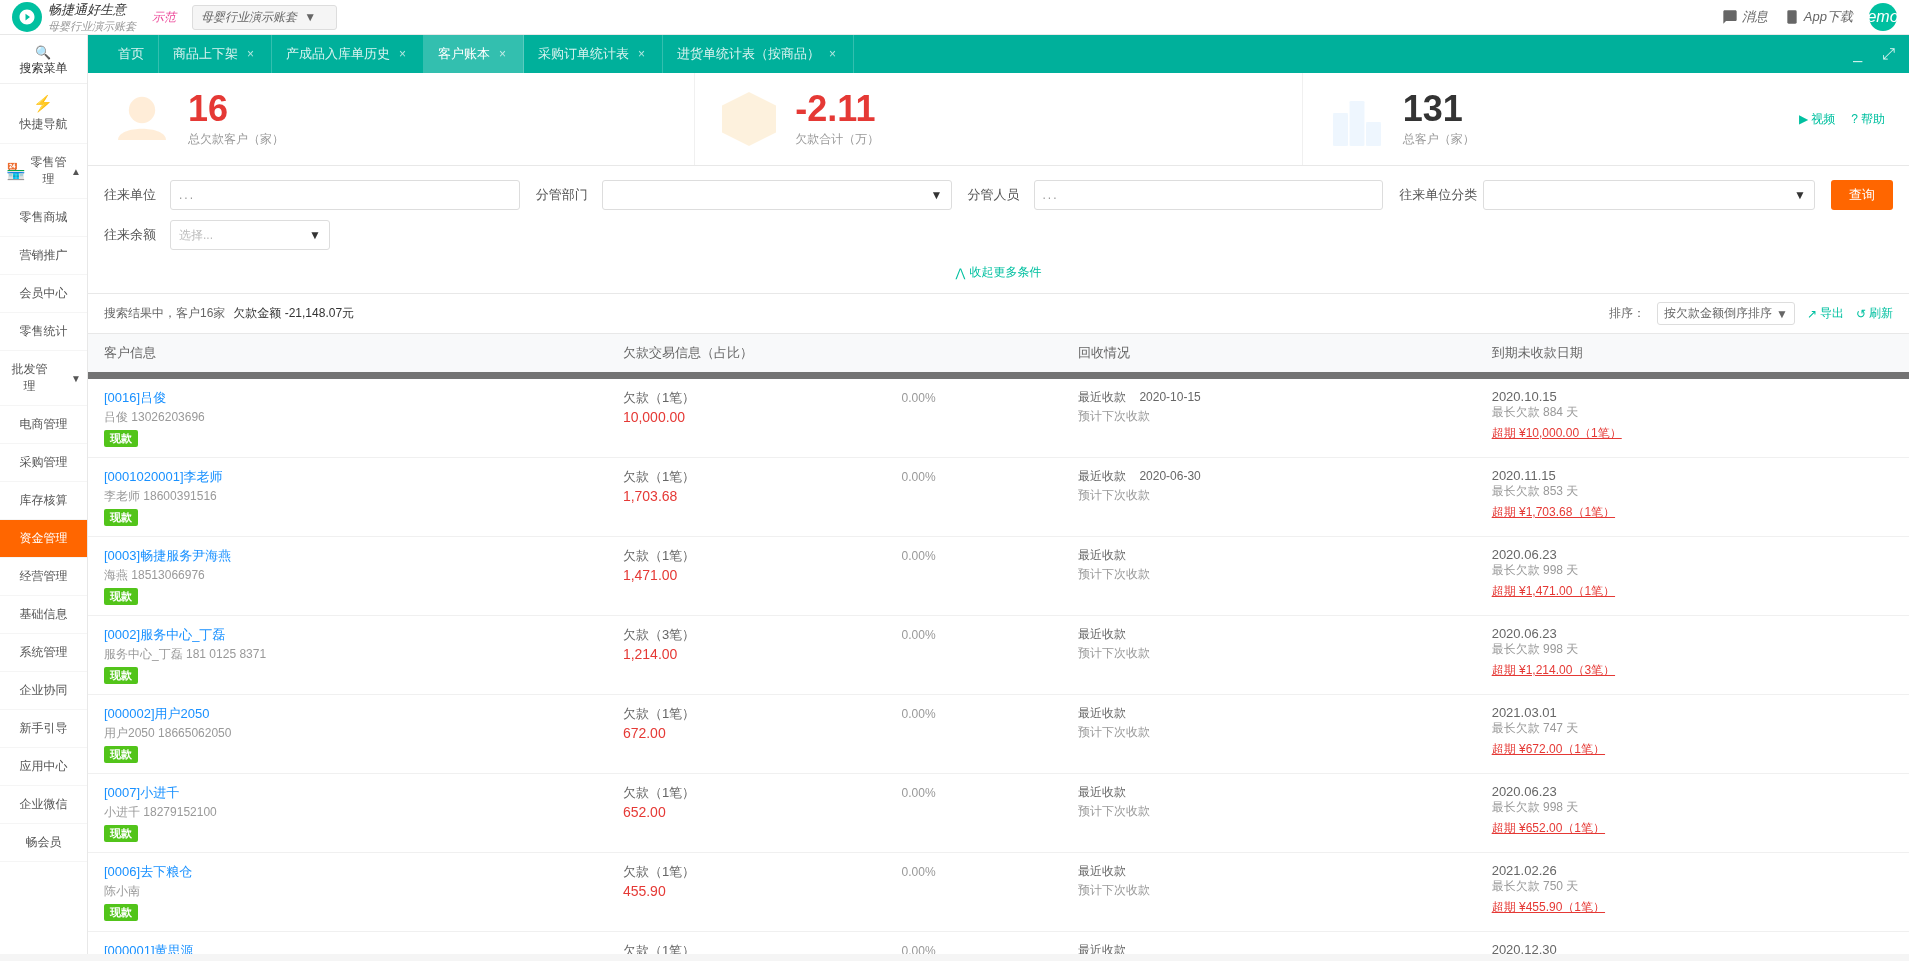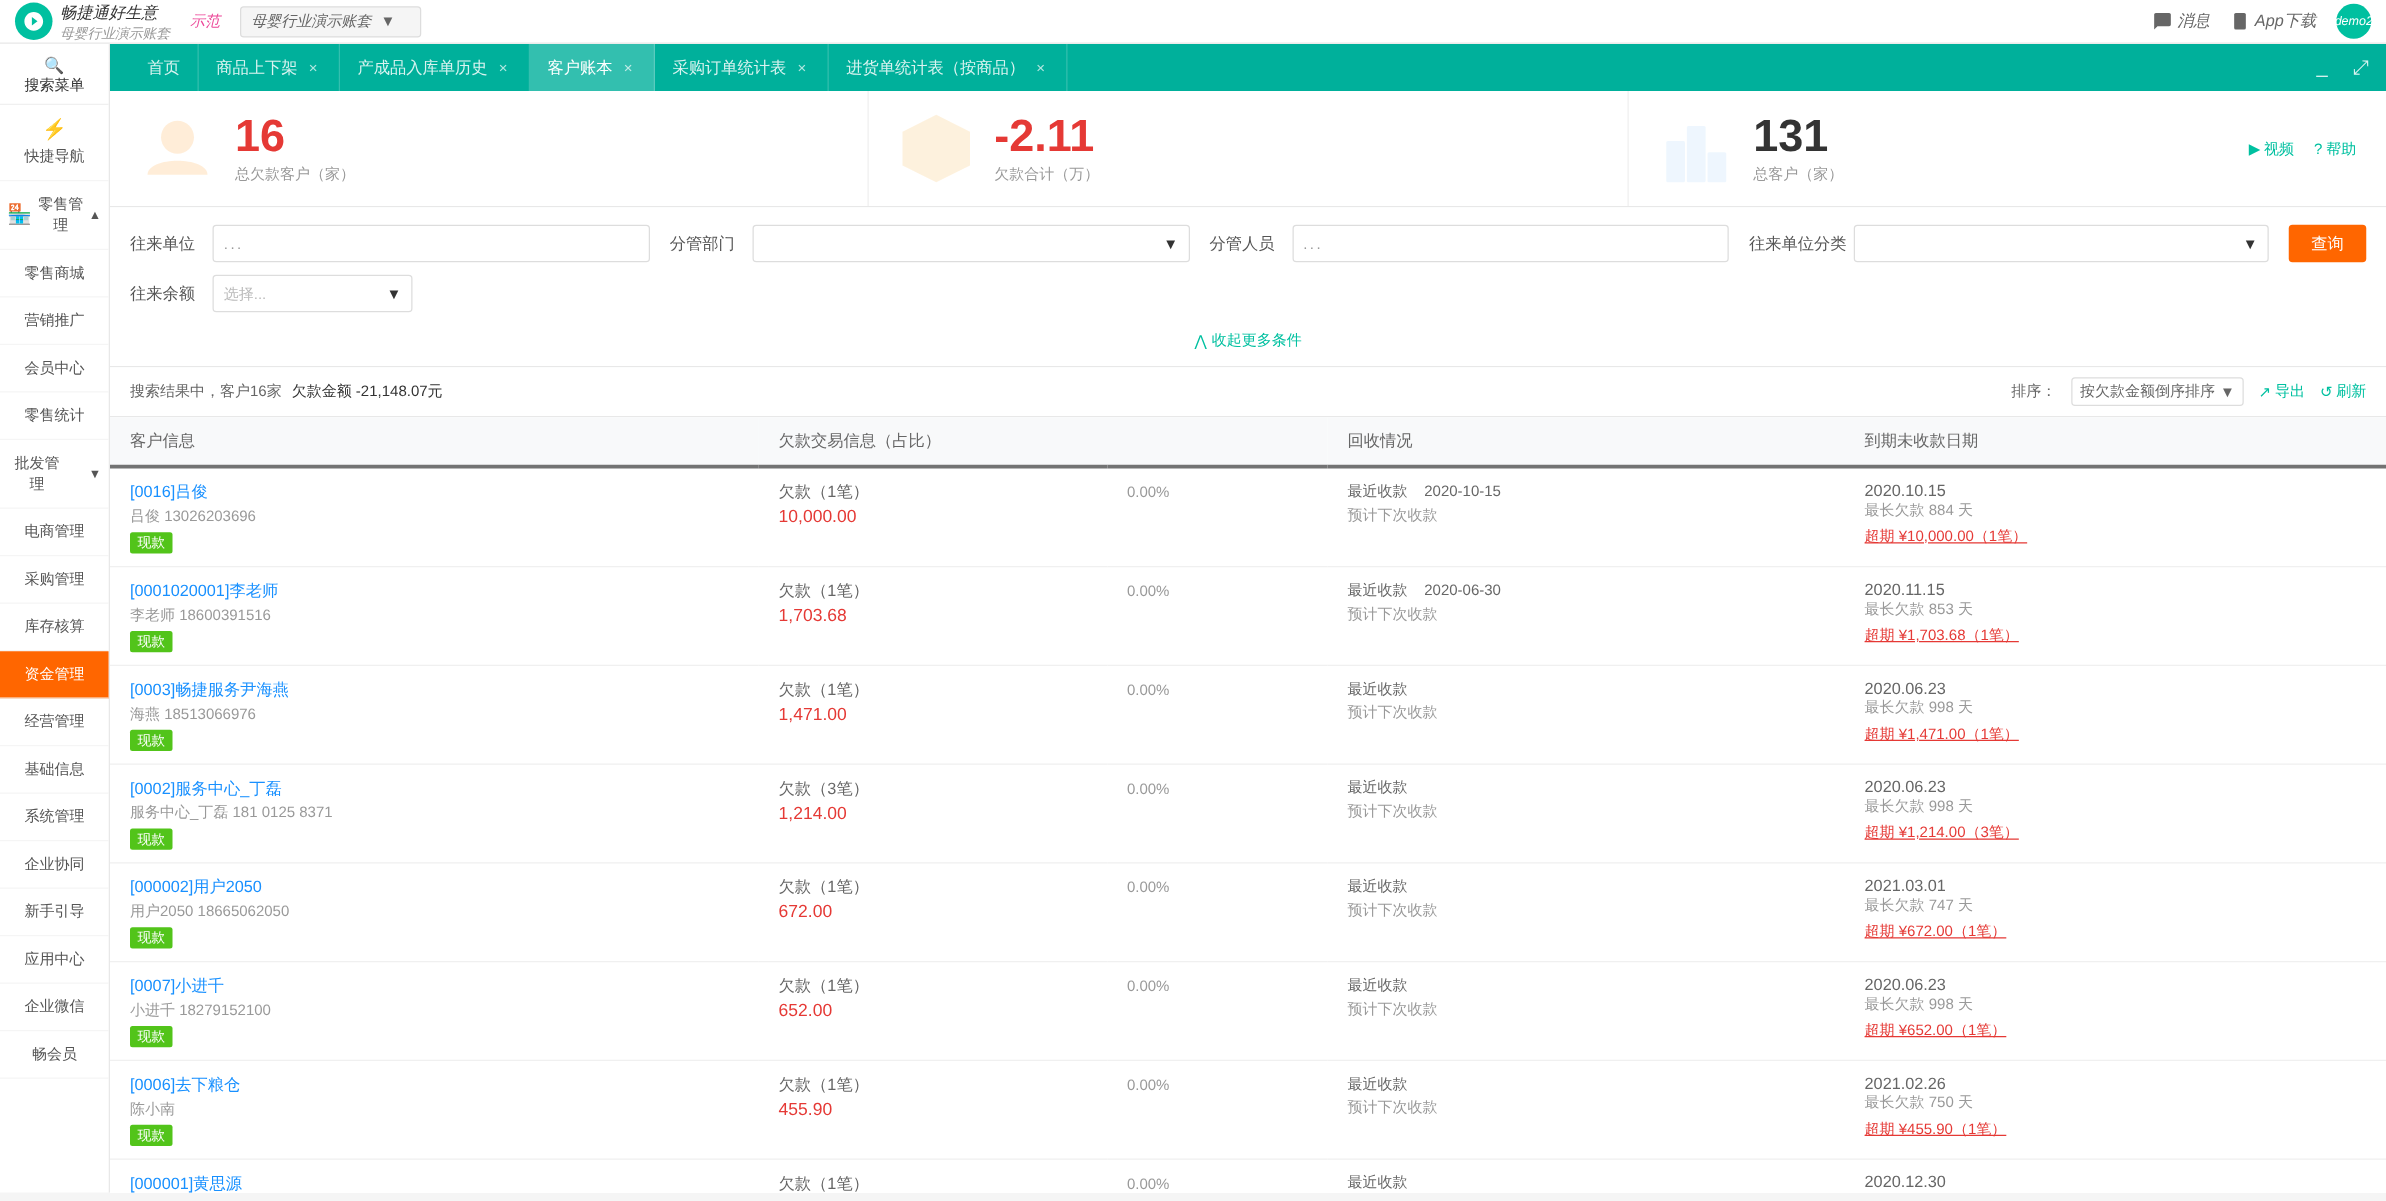--- a/index.html
+++ b/index.html
@@ -65,21 +65,21 @@
     }
     .avatar {
       width: 28px;
       height: 28px;
       border-radius: 50%;
       background: #00c0a0;
       display: flex;
       align-items: center;
       justify-content: center;
       color: white;
-      font-size: 10px;
+      font-size: 16px;
     }
 
     
     .layout {
       display: flex;
       height: calc(961px - 42px);
     }
     .sidebar {
       width: 88px;
       background: #fff;
@@ -319,42 +319,42 @@
       background: #fff;
       border-collapse: collapse;
     }
     .data-table th {
       background: #f8f9fa;
       padding: 10px 16px;
       text-align: left;
       font-size: 13px;
       color: #666;
       font-weight: normal;
-      border-bottom: 3px solid #737373;
+      border-bottom: 7px solid #737373;
       white-space: nowrap;
     }
     .data-table td {
       padding: 10px 16px;
       border-bottom: 1px solid #f0f0f0;
       vertical-align: top;
     }
     .customer-name {
       color: #1890ff;
       cursor: pointer;
       font-size: 13px;
     }
     .customer-phone { color: #999; font-size: 12px; margin-top: 2px; }
     .customer-tag {
       display: inline-block;
       padding: 1px 6px;
       border-radius: 2px;
       font-size: 11px;
       margin-top: 4px;
     }
-    .tag-cash { background: #52c41a; color: white; }
+    .tag-cash { background: #52c41a; color: white; font-weight: bold; }
     .debt-count { color: #666; font-size: 13px; }
     .debt-amount { color: #e53935; font-size: 14px; font-weight: 500; margin-top: 2px; }
     .debt-percent { color: #999; font-size: 12px; margin-top: 2px; }
     .collection-info { font-size: 12px; color: #666; }
     .collection-date { margin-top: 2px; color: #999; font-size: 12px; }
     .overdue-date { font-size: 13px; color: #666; }
     .overdue-link { color: #e53935; cursor: pointer; font-size: 12px; margin-top: 4px; text-decoration: underline; }
     .overdue-days { color: #999; font-size: 12px; }
   </style>
 </head>

